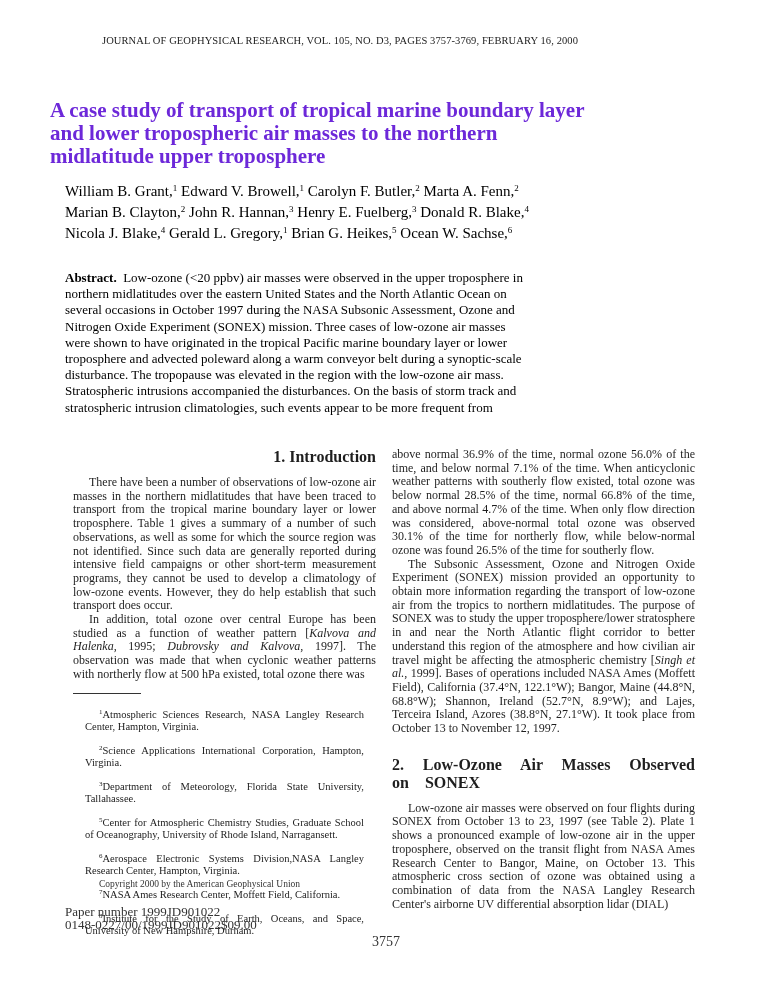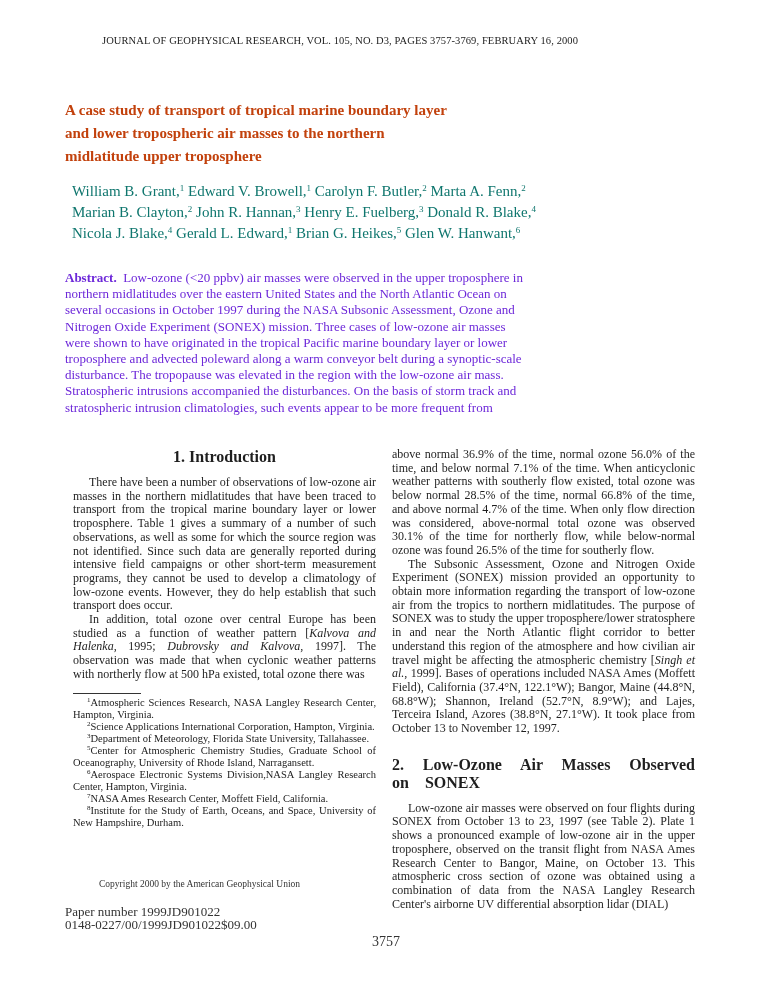--- a/index.html
+++ b/index.html
@@ -1,40 +1,40 @@
 <!DOCTYPE html>
 <html><head>
 <meta charset="utf-8">
 <style>
   html, body { margin: 0; padding: 0; background: #ffffff; }
   body { width: 768px; height: 994px; position: relative; overflow: hidden;
          font-family: "Liberation Serif", "DejaVu Serif", serif; color: #1a1a1a; }
   .abs { position: absolute; }
   #journal-header { top: 35px; left: 0; width: 680px; text-align: center;
          font-size: 10.5px; letter-spacing: 0.1px; color: #222; }
-  #title { top: 99px; left: 65px; width: 600px; font-size: 15px; font-weight: bold;
-         line-height: 23px; color: #c2410c; }
+  #title { top: 99px; left: 50px; width: 600px; font-size: 21px; font-weight: bold;
+         line-height: 23px; color: #6d28d9; }
   #title div { white-space: nowrap; }
-  #authors { top: 181px; left: 65px; width: 620px; font-size: 15px; line-height: 21px; color: #0f766e; margin-left: 7px; }
+  #authors { top: 181px; left: 65px; width: 620px; font-size: 15px; line-height: 21px; color: #000000; }
   #authors div { white-space: nowrap; }
   sup { font-size: 9px; vertical-align: 5px; line-height: 0; }
-  #abstract { top: 270px; left: 65px; width: 500px; font-size: 13px; line-height: 16.2px; color: #6d28d9; }
+  #abstract { top: 270px; left: 65px; width: 500px; font-size: 13px; line-height: 16.2px; color: #000000; }
   #abstract div { white-space: nowrap; }
   #abstract .lbl { font-weight: bold; }
   .col { font-size: 12px; line-height: 13.7px; text-align: justify; color: #1e1e1e; }
   #col-left { top: 448px; left: 73px; width: 303px; }
   #col-right { top: 448px; left: 392px; width: 303px; }
   .col p { margin: 0; text-indent: 16px; }
   .col .noindent { text-indent: 0; }
-  .sec-heading { font-size: 16px; font-weight: bold; line-height: 18px; margin: 0 0 10px 0; text-align: center; }
+  .sec-heading { font-size: 16px; font-weight: bold; line-height: 18px; margin: 0 0 10px 0; text-align: right; }
   #sec2-heading { text-align: justify; text-align-last: left; margin: 20px 0 10px 0; word-spacing: 12px; }
   #fn-rule { top: 693px; left: 73px; width: 68px; border-top: 1px solid #333; height: 0; }
   #footnotes { top: 697px; left: 73px; width: 303px; font-size: 10.5px; line-height: 12px;
          text-align: justify; color: #222; }
-  #footnotes p { margin: 0; text-indent: 14px; }
+  #footnotes p { margin: 12px; text-indent: 14px; }
   #footnotes sup { font-size: 7px; vertical-align: 4px; }
   #copyright { top: 879px; left: 73px; font-size: 9.5px; color: #333; padding-left: 26px; }
   #paper-number { top: 906px; left: 65px; font-size: 13px; line-height: 12.5px; color: #333; }
   #page-number { top: 934px; left: 372px; width: 24px; font-size: 14px; color: #333; text-align: center; }
   em { font-style: italic; }
 </style>
 </head>
 <body>
 
 <div class="abs" id="journal-header">JOURNAL OF GEOPHYSICAL RESEARCH, VOL. 105, NO. D3, PAGES 3757-3769, FEBRUARY 16, 2000</div>
@@ -53,23 +53,23 @@
     <span>Marta A. Fenn,</span><sup>2</sup>
   </div>
   <div>
     <span>Marian B. Clayton,</span><sup>2</sup>
     <span>John R. Hannan,</span><sup>3</sup>
     <span>Henry E. Fuelberg,</span><sup>3</sup>
     <span>Donald R. Blake,</span><sup>4</sup>
   </div>
   <div>
     <span>Nicola J. Blake,</span><sup>4</sup>
-    <span>Gerald L. Edward,</span><sup>1</sup>
+    <span>Gerald L. Gregory,</span><sup>1</sup>
     <span>Brian G. Heikes,</span><sup>5</sup>
-    <span>Glen W. Hanwant,</span><sup>6</sup>
+    <span>Ocean W. Sachse,</span><sup>6</sup>
   </div>
 </div>
 
 <div class="abs" id="abstract">
   <div><span class="lbl">Abstract.</span>&nbsp; <span>Low-ozone (&lt;20 ppbv) air masses were observed in the upper troposphere in</span></div>
   <div>northern midlatitudes over the eastern United States and the North Atlantic Ocean on</div>
   <div>several occasions in October 1997 during the NASA Subsonic Assessment, Ozone and</div>
   <div>Nitrogen Oxide Experiment (SONEX) mission.  Three cases of low-ozone air masses</div>
   <div>were shown to have originated in the tropical Pacific marine boundary layer or lower</div>
   <div>troposphere and advected poleward along a warm conveyor belt during a synoptic-scale</div>

